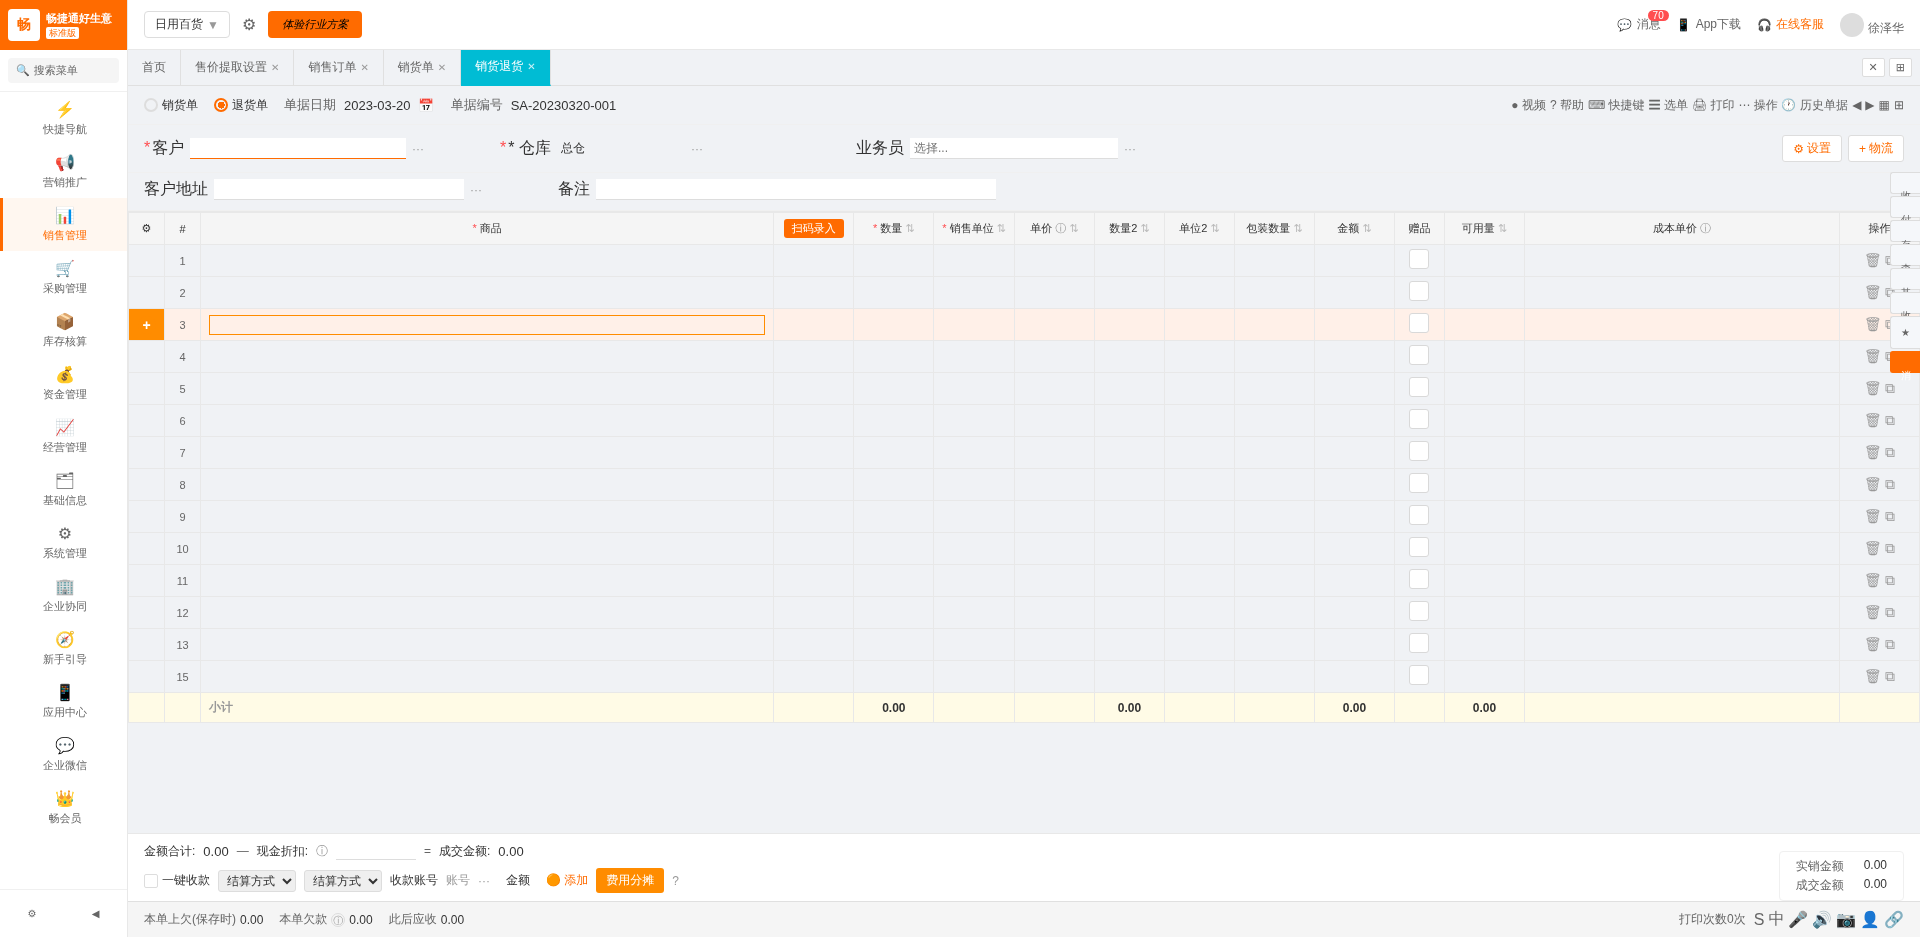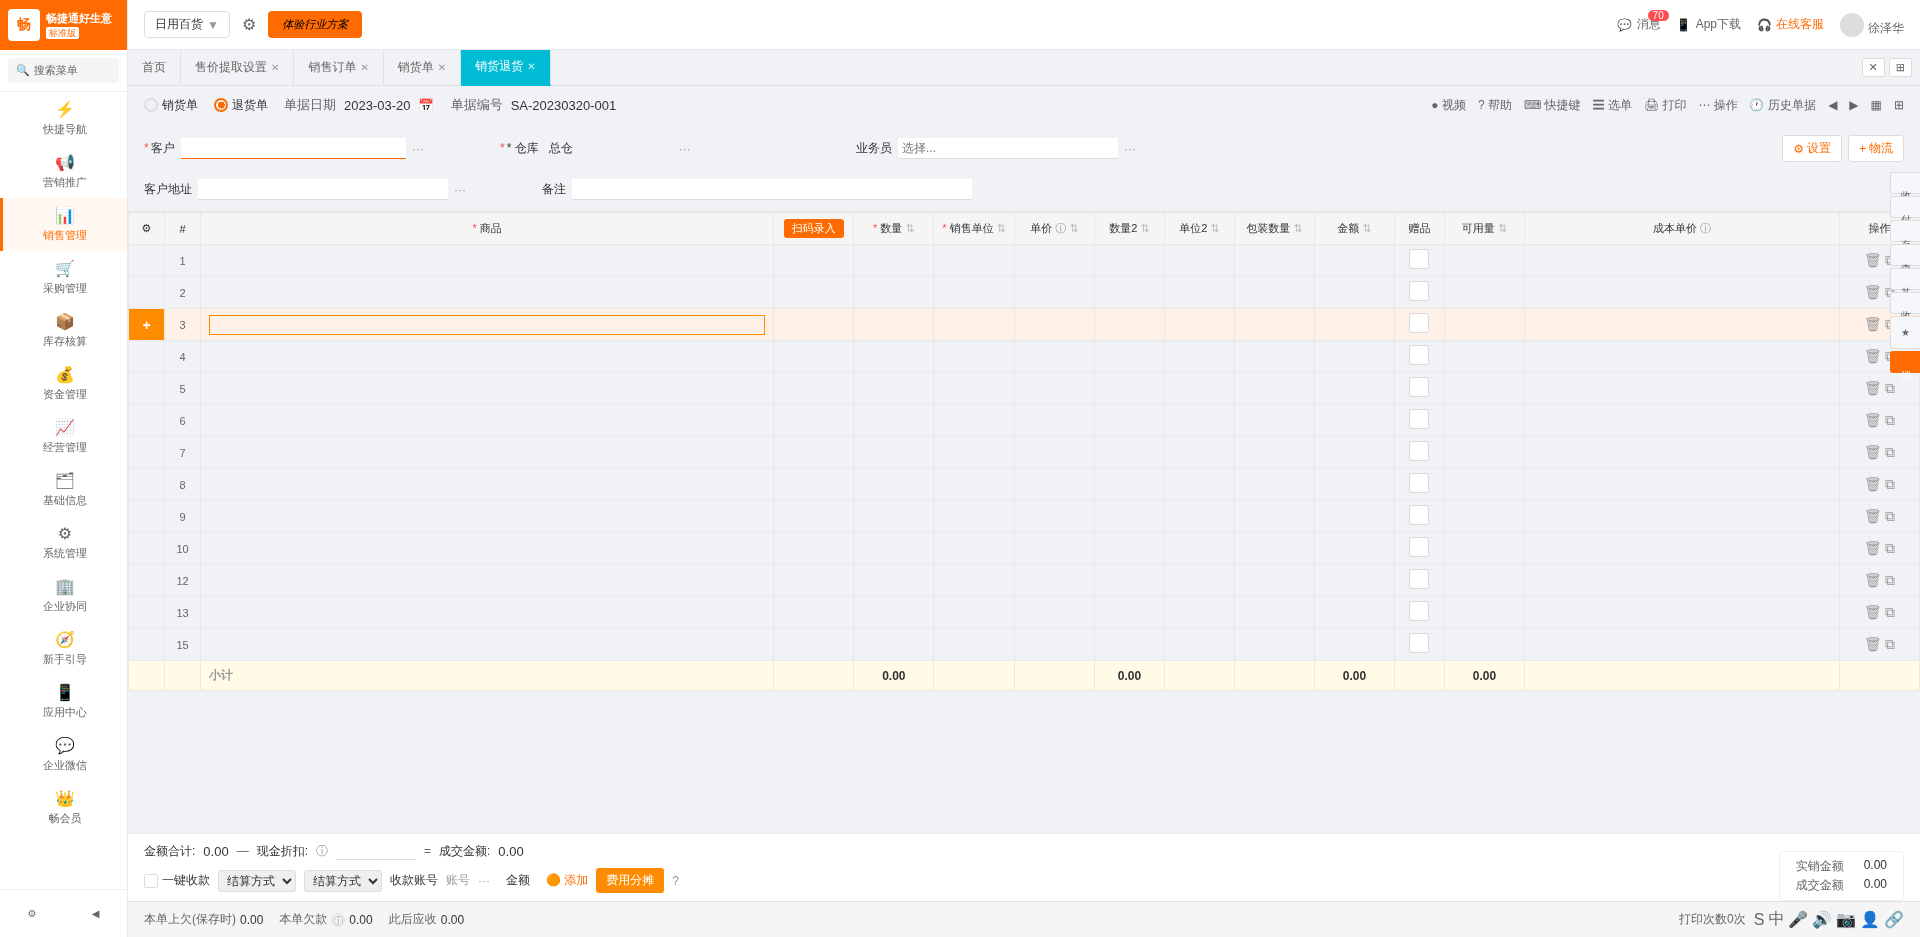--- a/index.html
+++ b/index.html
@@ -42,28 +42,28 @@
     .tab-close { color: #999; font-size: 10px; cursor: pointer; }
     .tabs-actions { margin-left: auto; display: flex; gap: 4px; padding-right: 8px; }
     .tabs-action-btn { border: 1px solid #ddd; background: #fff; padding: 2px 6px; cursor: pointer; font-size: 11px; color: #666; border-radius: 2px; }
 
     
     .form-header { padding: 10px 16px; border-bottom: 1px solid #f0f0f0; display: flex; align-items: center; gap: 16px; flex-wrap: wrap; }
     .form-type-radio { display: flex; align-items: center; gap: 4px; cursor: pointer; font-size: 12px; }
     .radio-circle { width: 14px; height: 14px; border-radius: 50%; border: 2px solid #ddd; display: inline-block; }
     .radio-circle.checked { border-color: #ff6b00; background: radial-gradient(circle, #ff6b00 50%, transparent 50%); }
     .form-field { display: flex; align-items: center; gap: 4px; font-size: 13px; color: #666; }
-    .form-actions-right { margin-left: auto; display: flex; align-items: center; gap: 12px; }
+    .form-actions-right { margin-left: auto; display: flex; align-items: center; gap: 4px; }
     .form-action-btn { display: flex; align-items: center; gap: 3px; color: #666; font-size: 12px; cursor: pointer; }
     .icon-btn { background: none; border: none; cursor: pointer; color: #666; font-size: 12px; }
 
     
     .form-body { padding: 10px 16px; display: flex; gap: 16px; border-bottom: 1px solid #f0f0f0; }
     .form-group { display: flex; align-items: center; gap: 6px; min-width: 280px; }
-    .form-label { color: #333; font-size: 12px; white-space: nowrap; }
+    .form-label { color: #333; font-size: 16px; white-space: nowrap; }
     .form-label.required::before { content: '*'; color: #ff4d4f; margin-right: 2px; }
     .form-input { flex: 1; border: none; border-bottom: 1px solid #ddd; padding: 3px 4px; font-size: 12px; outline: none; min-width: 120px; color: #333; }
     .form-dots { color: #999; cursor: pointer; }
 
     
     .form-body2 { padding: 6px 16px 10px; display: flex; gap: 16px; border-bottom: 1px solid #f0f0f0; }
 
     
     .table-area { flex: 1; overflow: auto; }
     .data-table { width: 100%; border-collapse: collapse; }
@@ -578,20 +578,42 @@
       <td></td>
       <td></td>
       <td>
         <button class="action-btn">🗑</button>
         <button class="action-btn">⧉</button>
       </td>
     </tr>
             <tr>
       <td></td>
       <td><span class="row-num">10</span></td>
+      <td>
+        
+      </td>
+      <td></td>
+      <td></td>
+      <td></td>
+      <td></td>
+      <td></td>
+      <td></td>
+      <td></td>
+      <td></td>
+      <td><span class="checkbox-cell"></span></td>
+      <td></td>
+      <td></td>
+      <td>
+        <button class="action-btn">🗑</button>
+        <button class="action-btn">⧉</button>
+      </td>
+    </tr>
+            <tr>
+      <td></td>
+      <td><span class="row-num">11</span></td>
       <td>
         
       </td>
       <td></td>
       <td></td>
       <td></td>
       <td></td>
       <td></td>
       <td></td>
       <td></td>

